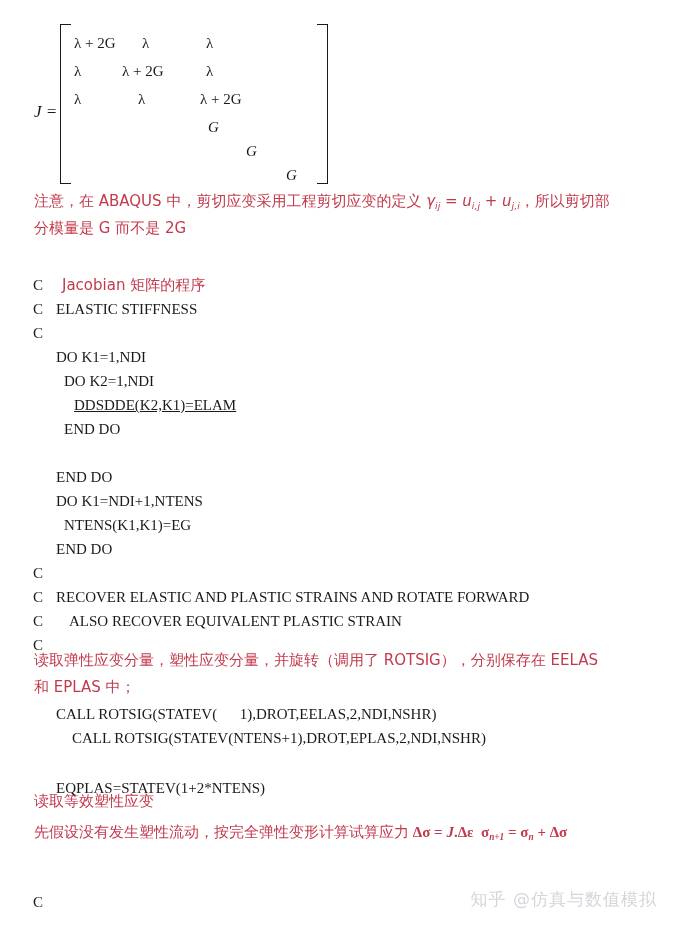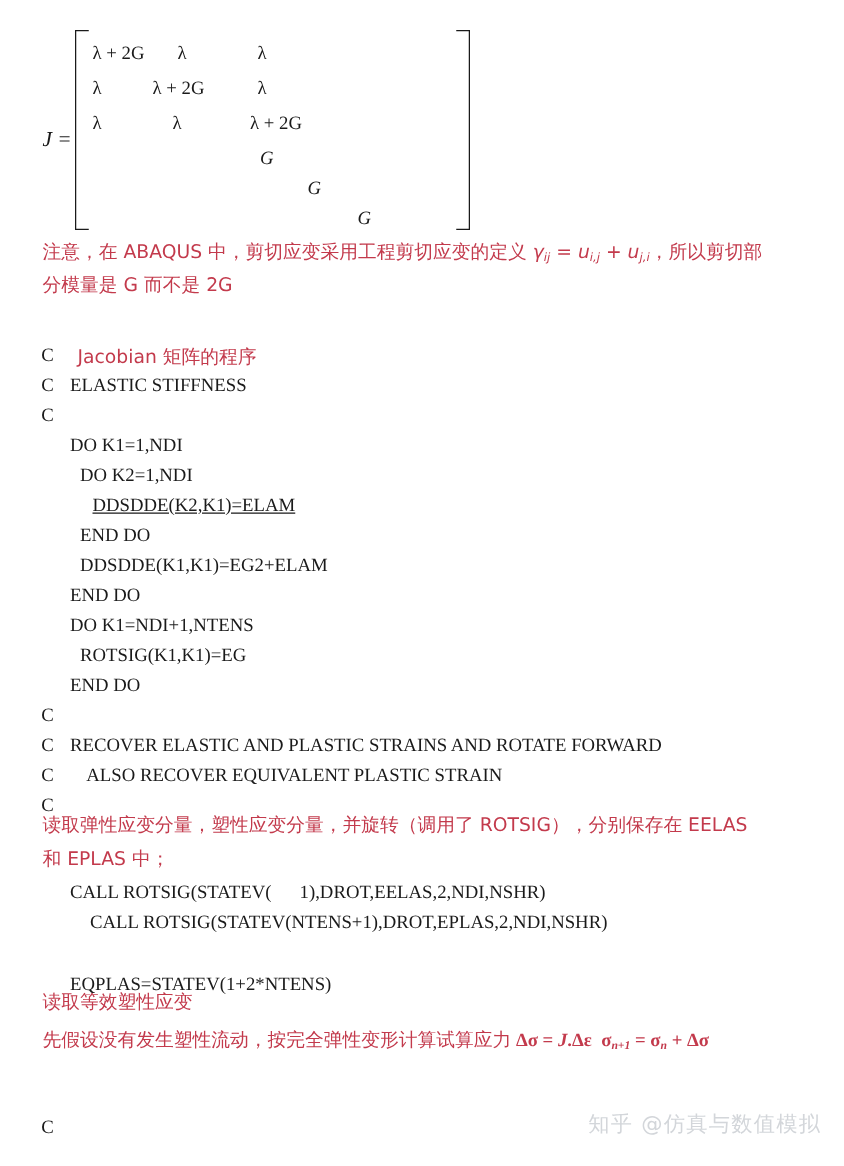--- a/index.html
+++ b/index.html
@@ -34,21 +34,21 @@
     position: absolute;
     left: 0px;
     top: 78px;
     font-style: italic;
     font-size: 17px;
   }
   .matrix-body {
     position: absolute;
     left: 26px;
     top: 0px;
-    width: 316px;
+    width: 268px;
     height: 158px;
   }
   .bracket {
     position: absolute;
     top: 0;
     width: 10px;
     height: 158px;
     border-top: 1.6px solid #1a1a1a;
     border-bottom: 1.6px solid #1a1a1a;
   }
@@ -141,24 +141,23 @@
 
   <div class="line blk" style="left:33px; top:300px;">C</div>
   <div class="line blk" style="left:56px; top:300px;">ELASTIC STIFFNESS</div>
 
   <div class="line blk" style="left:33px; top:324px;">C</div>
 
   <div class="line blk" style="left:56px; top:348px;">DO K1=1,NDI</div>
   <div class="line blk" style="left:64px; top:372px;">DO K2=1,NDI</div>
   <div class="line blk" style="left:74px; top:396px;text-decoration:underline;">DDSDDE(K2,K1)=ELAM</div>
   <div class="line blk" style="left:64px; top:420px;">END DO</div>
-  <div class="line blk" style="left:64px; top:444px;">DDSDDE(K1,K1)=EG2+ELAM</div>
   <div class="line blk" style="left:56px; top:468px;">END DO</div>
   <div class="line blk" style="left:56px; top:492px;">DO K1=NDI+1,NTENS</div>
-  <div class="line blk" style="left:64px; top:516px;">ROTSIG(K1,K1)=EG</div>
+  <div class="line blk" style="left:64px; top:516px;">NTENS(K1,K1)=EG</div>
   <div class="line blk" style="left:56px; top:540px;">END DO</div>
 
   <div class="line blk" style="left:33px; top:564px;">C</div>
 
   <div class="line blk" style="left:33px; top:588px;">C</div>
   <div class="line blk" style="left:56px; top:588px;">RECOVER ELASTIC AND PLASTIC STRAINS AND ROTATE FORWARD</div>
 
   <div class="line blk" style="left:33px; top:612px;">C</div>
   <div class="line blk" style="left:69px; top:612px;">ALSO RECOVER EQUIVALENT PLASTIC STRAIN</div>
 

